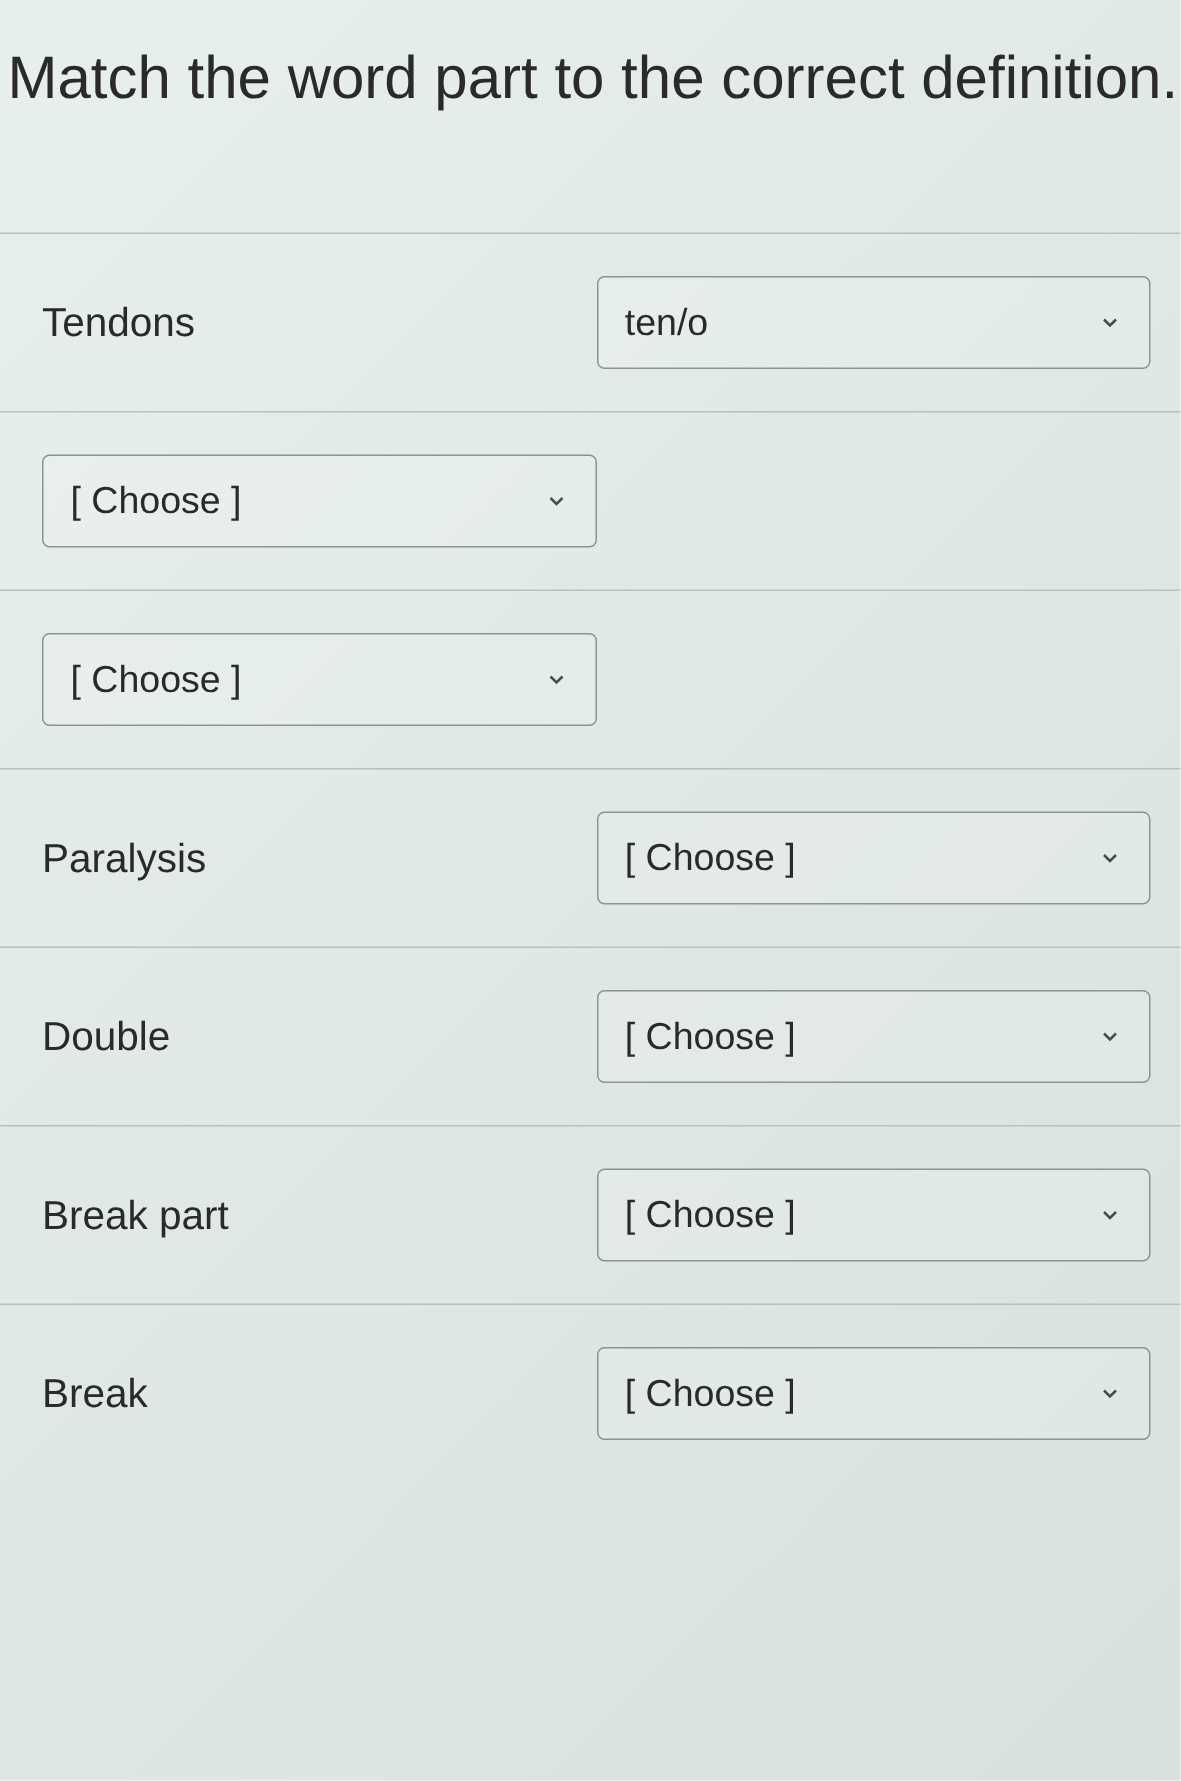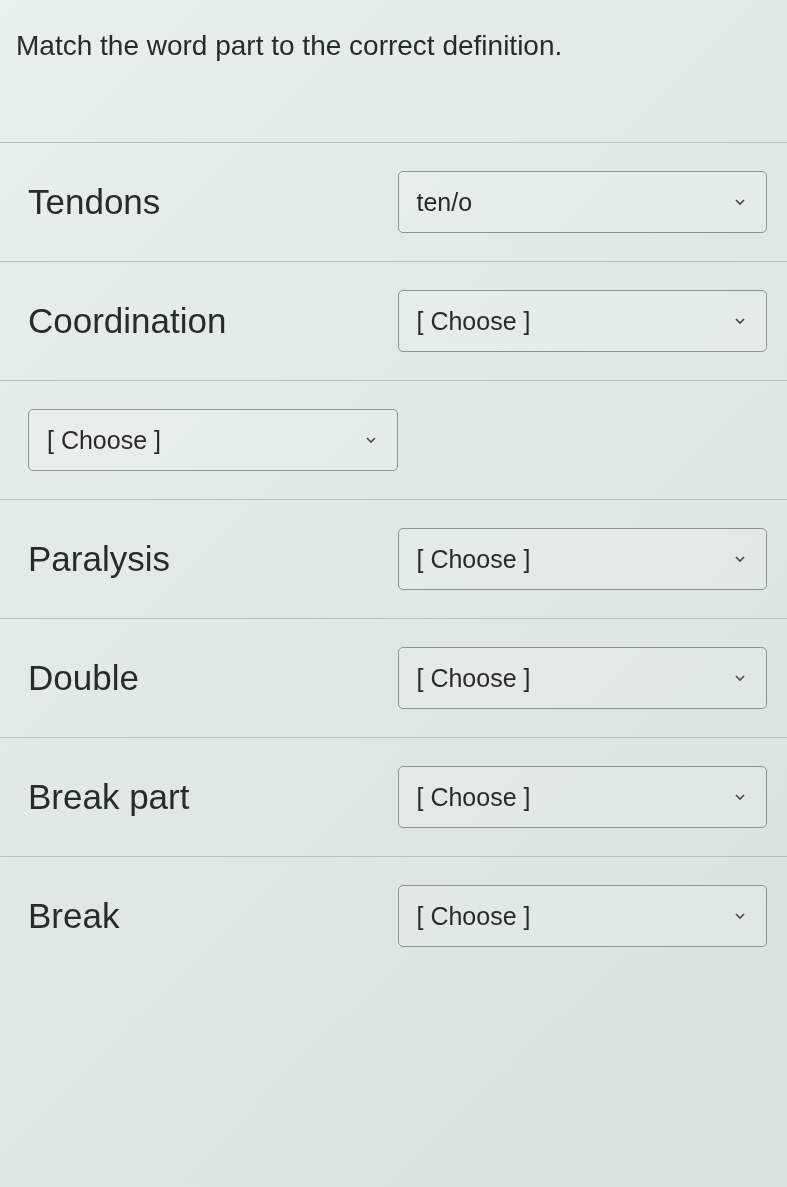--- a/index.html
+++ b/index.html
@@ -12,40 +12,40 @@
       background: linear-gradient(135deg, #e8f0ed 0%, #dfe8e4 50%, #d8e2dd 100%);
       width: 787px;
       height: 1187px;
       overflow: hidden;
     }
     .container {
       width: 100%;
       height: 100%;
     }
     .question-title {
-      font-size: 28px;
+      font-size: 40px;
       font-weight: 400;
       color: #2a2a2a;
-      padding: 30px 0 80px 16px;
+      padding: 30px 0 80px 5px;
     }
     .match-table {
       width: 100%;
     }
     .match-row {
       display: flex;
       align-items: center;
       border-top: 1px solid #b8c0bc;
       padding: 28px 20px 28px 28px;
     }
     .match-row:first-child {
       border-top: 1px solid #b8c0bc;
     }
     .term-cell {
       flex: 0 0 50%;
-      font-size: 35px;
+      font-size: 27px;
       color: #2a2a2a;
       font-weight: 400;
     }
     .select-cell {
       flex: 0 0 50%;
       display: flex;
       justify-content: flex-start;
     }
     .dropdown {
       position: relative;
@@ -91,21 +91,20 @@
           <span class="chevron">
             <svg viewBox="0 0 24 24" fill="none" stroke="#4a4a4a" stroke-width="2.5">
                 <polyline points="6 9 12 15 18 9"></polyline>
               </svg>
           </span>
         </div>
       </div>
     </div>
 
     <div class="match-row">
-      <div class="term-cell">Coordination</div>
       <div class="select-cell">
         <div class="dropdown">
           <span class="dropdown-value">[ Choose ]</span>
           <span class="chevron">
             <svg viewBox="0 0 24 24" fill="none" stroke="#4a4a4a" stroke-width="2.5">
                 <polyline points="6 9 12 15 18 9"></polyline>
               </svg>
           </span>
         </div>
       </div>

